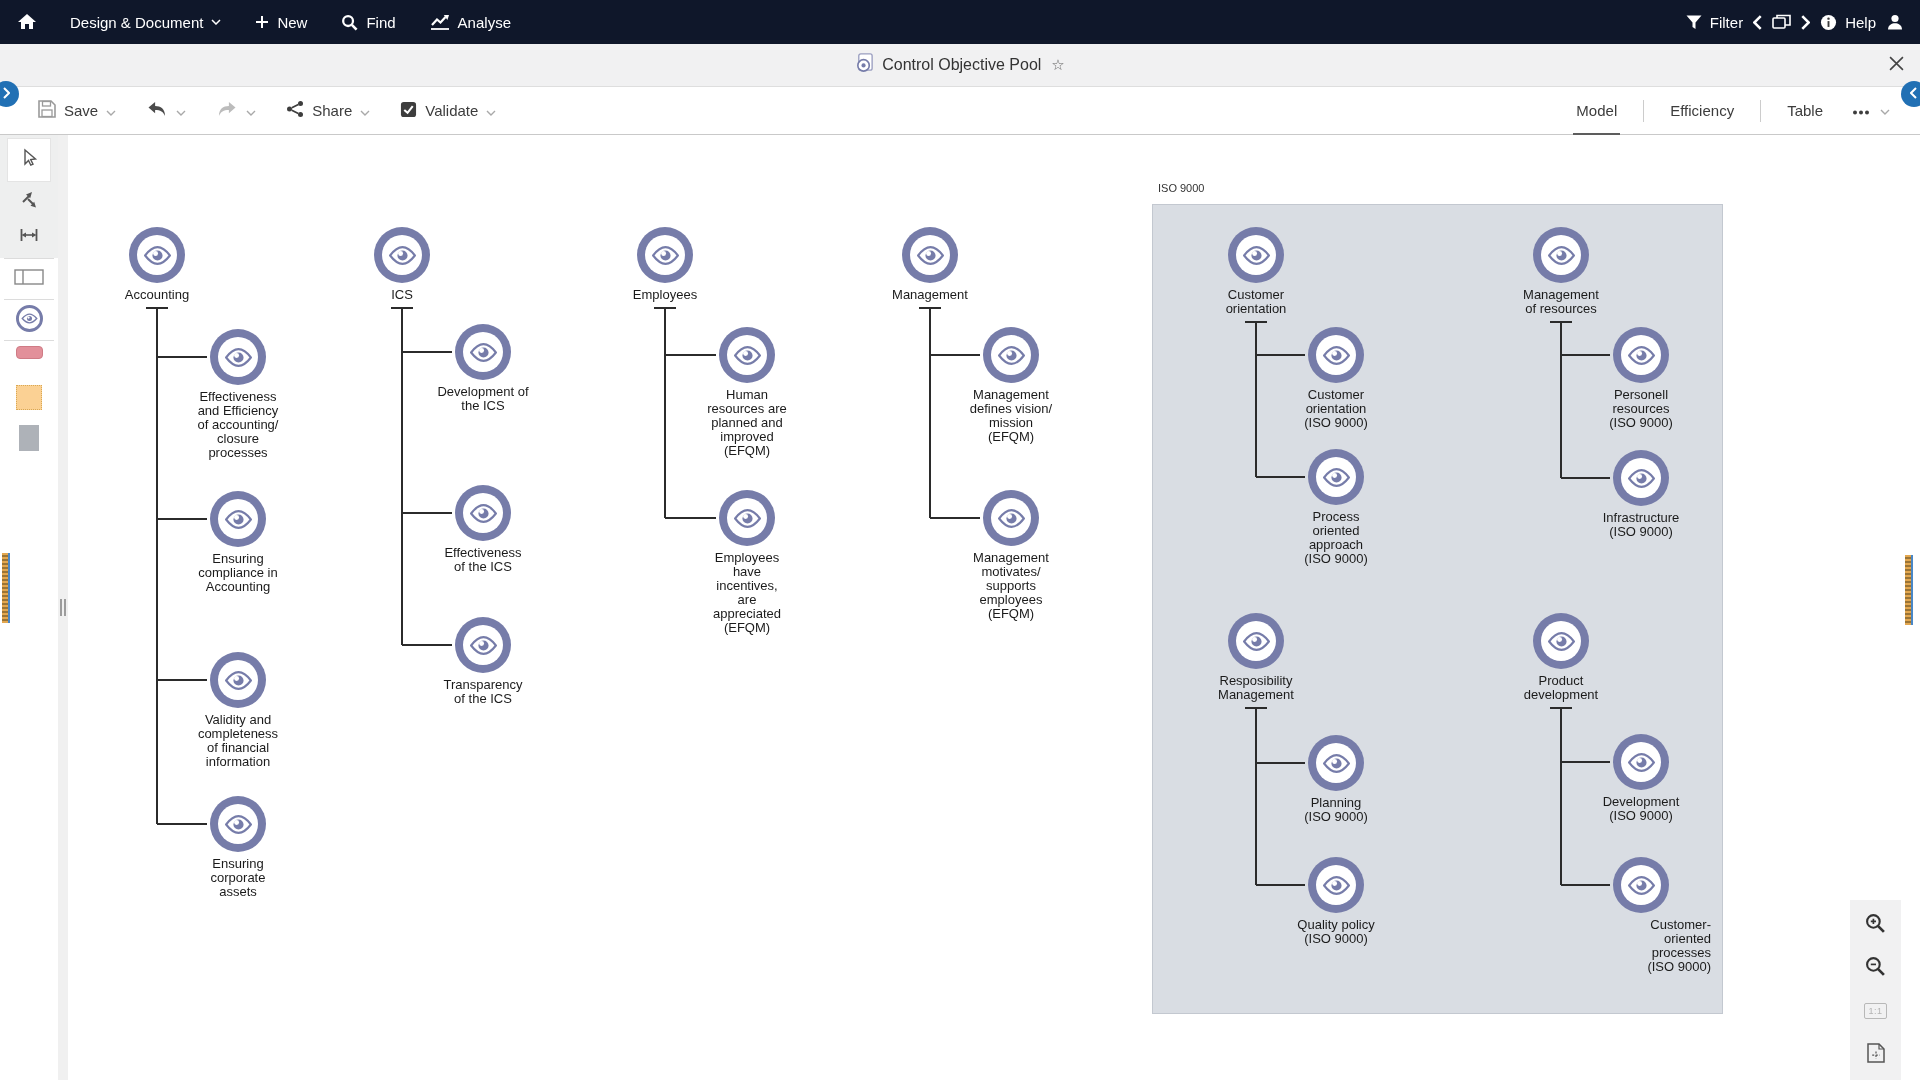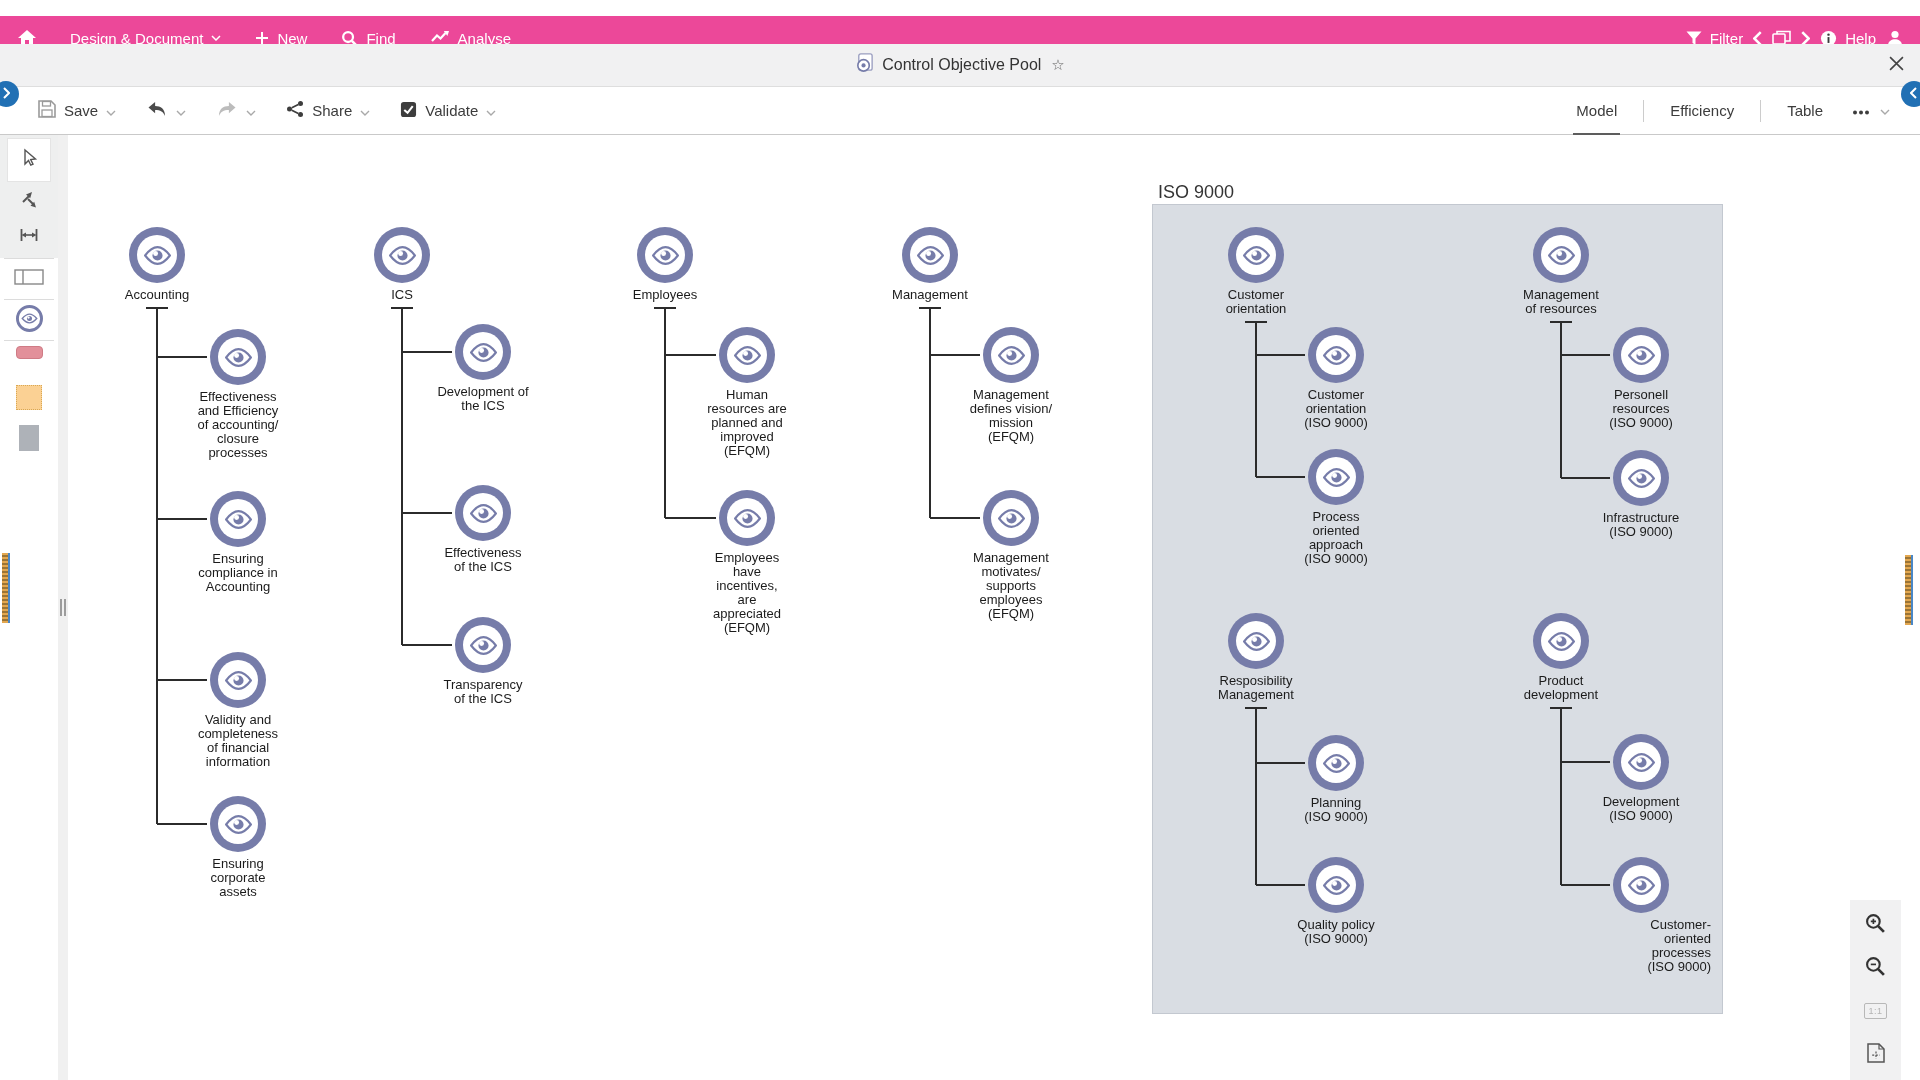--- a/index.html
+++ b/index.html
@@ -1,22 +1,22 @@
 <!DOCTYPE html>
 <html><head>
 <meta charset="utf-8">
 <style>
   * { margin:0; padding:0; box-sizing:border-box; }
   html,body { width:1920px; height:1080px; overflow:hidden; background:#fff;
     font-family:"Liberation Sans", sans-serif; }
   button { background:none; border:none; font-family:inherit; cursor:pointer; }
 
   
-  .topbar { position:absolute; left:0; top:0; width:1920px; height:44px; background:#ec4899;
-    display:flex; align-items:flex-end; justify-content:space-between; z-index:10;margin-top:16px; }
+  .topbar { position:absolute; left:0; top:0; width:1920px; height:44px; background:#0f172a;
+    display:flex; align-items:flex-end; justify-content:space-between; z-index:10; }
   .tb-left { display:flex; align-items:center; gap:34px; padding-left:18px; }
   .tb-right { display:flex; align-items:center; gap:10px; padding-right:16px; }
   .tb-item { display:flex; align-items:center; gap:8px; color:#fff; font-size:15px; height:44px; }
   .tb-item svg { display:block; }
 
   
   .tabbar { position:absolute; left:0; top:44px; width:1920px; height:43px; background:#f1f1f2;
     border-bottom:1px solid #dedede; z-index:10; }
   .tab-title { position:absolute; left:0; right:0; top:0; height:100%;
     display:flex; align-items:center; justify-content:center; gap:8px; }
@@ -57,21 +57,21 @@
   .pal-div { position:absolute; left:4px; width:50px; height:1px; background:#dcdcdc; }
   .shape-pink { width:27px; height:13px; background:#e2909a; border:1px solid #cf7b85; border-radius:4px; }
   .shape-orange { width:26px; height:25px; background:#fbd194; border:1px dotted #d9a854; }
   .shape-gray { width:20px; height:26px; background:#aeb2b8; }
   .palette-splitter { position:absolute; left:58px; top:135px; width:10px; height:945px; background:#f0f0f0; z-index:5; }
   .grip { position:absolute; top:464px; width:2px; height:17px; background:#9c9c9c; }
 
   
   .diagram-layer { position:absolute; left:0; top:0; width:1920px; height:1080px; z-index:1; }
   .iso-box { position:absolute; background:#d9dde3; border:1px solid #c3c8d0; }
-  .iso-box-label { position:absolute; font-size:18px; color:#333; }
+  .iso-box-label { position:absolute; font-size:11px; color:#333; }
   .diagram-node { position:absolute; width:56px; height:56px; border-radius:50%;
     display:flex; align-items:center; justify-content:center; }
   .node-inner { width:40px; height:40px; border-radius:50%; background:#fff;
     display:flex; align-items:center; justify-content:center; }
   .node-label { position:absolute; width:140px; text-align:center; font-size:13px; line-height:14px;
     color:#1b1b1b; white-space:pre-line; }
   .tree-line { position:absolute; background:#2b2b2b; }
 
   
   .zoom-panel { position:absolute; left:1850px; top:900px; width:51px; height:180px; background:#f1f1f2;

